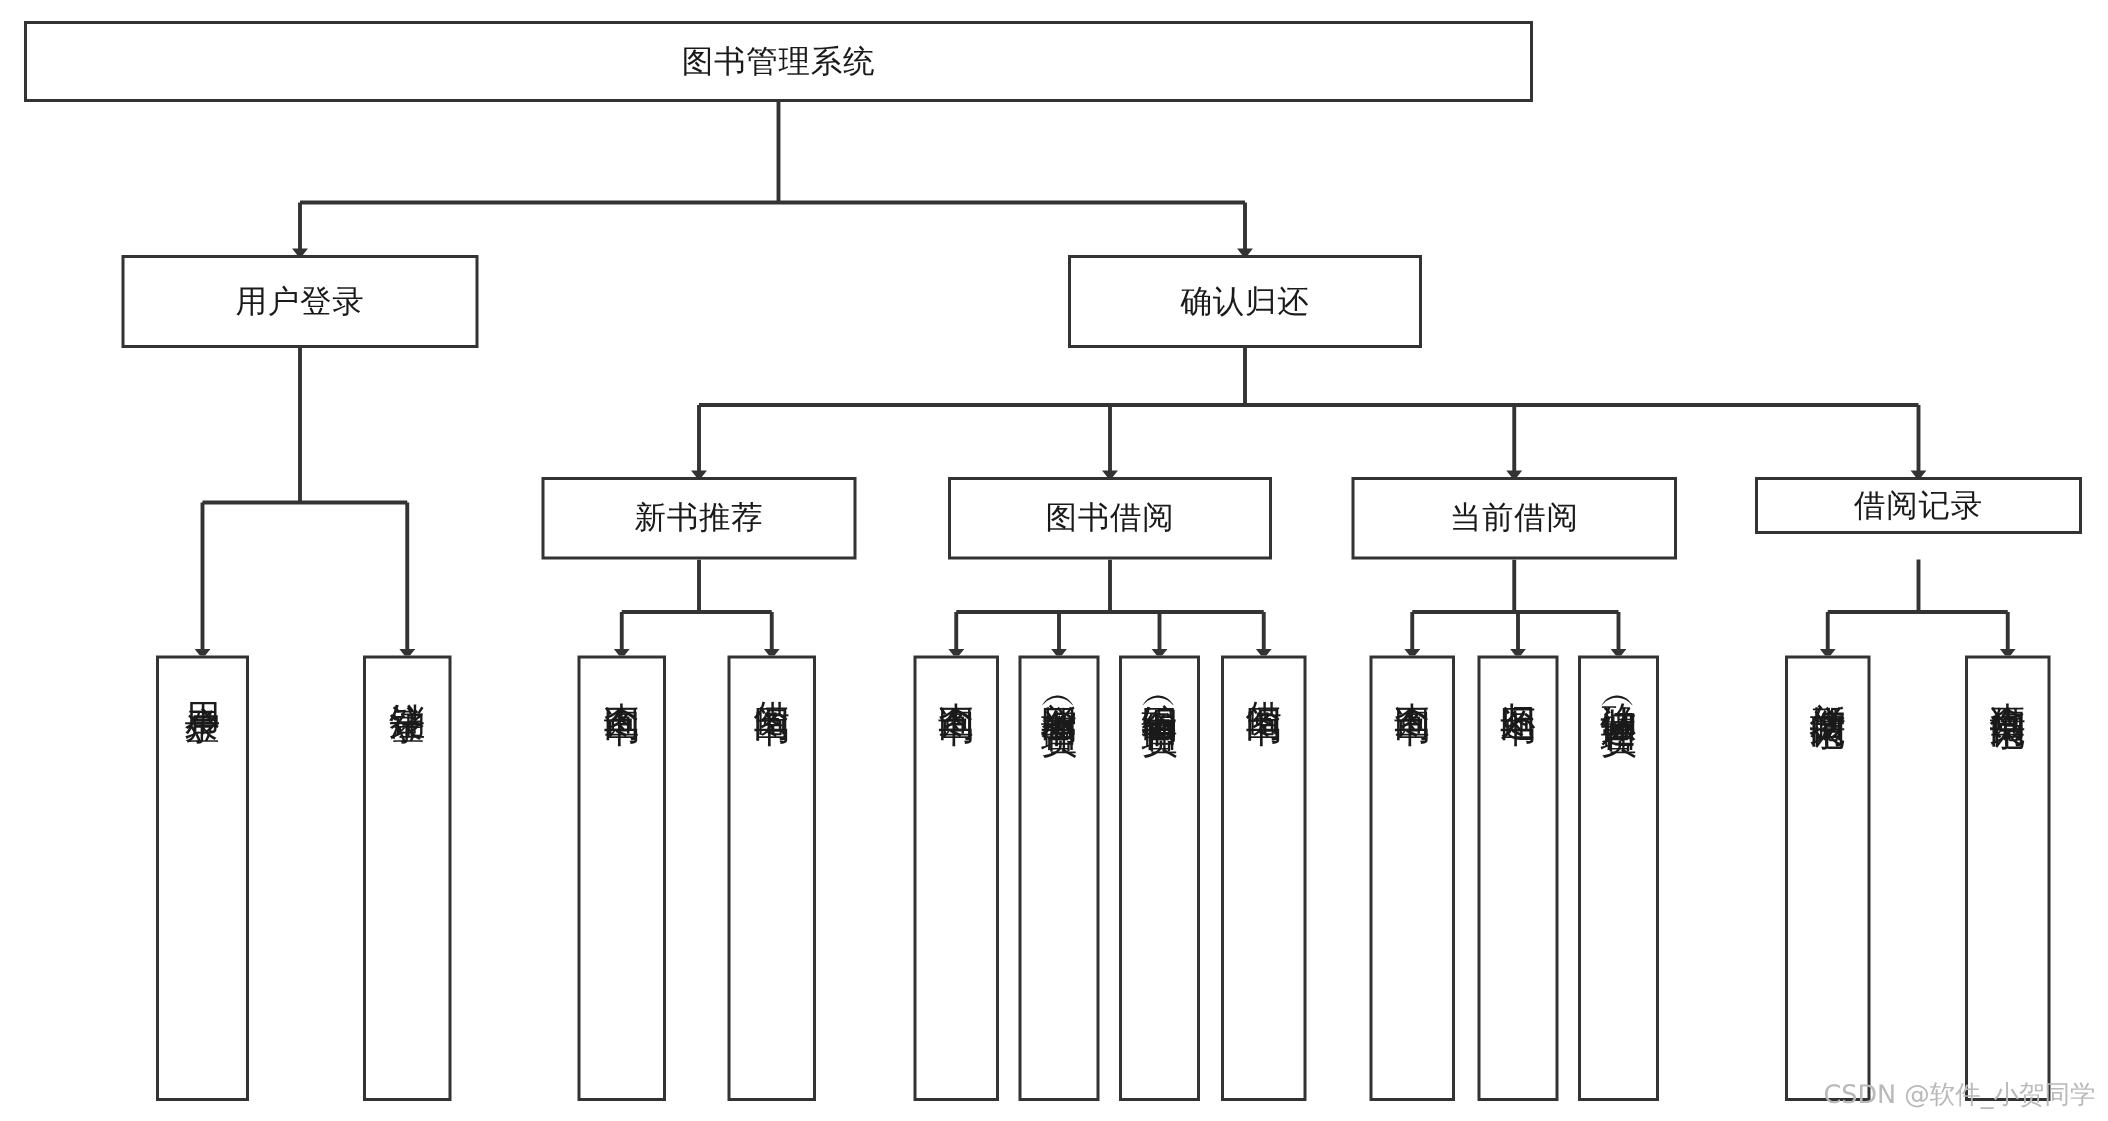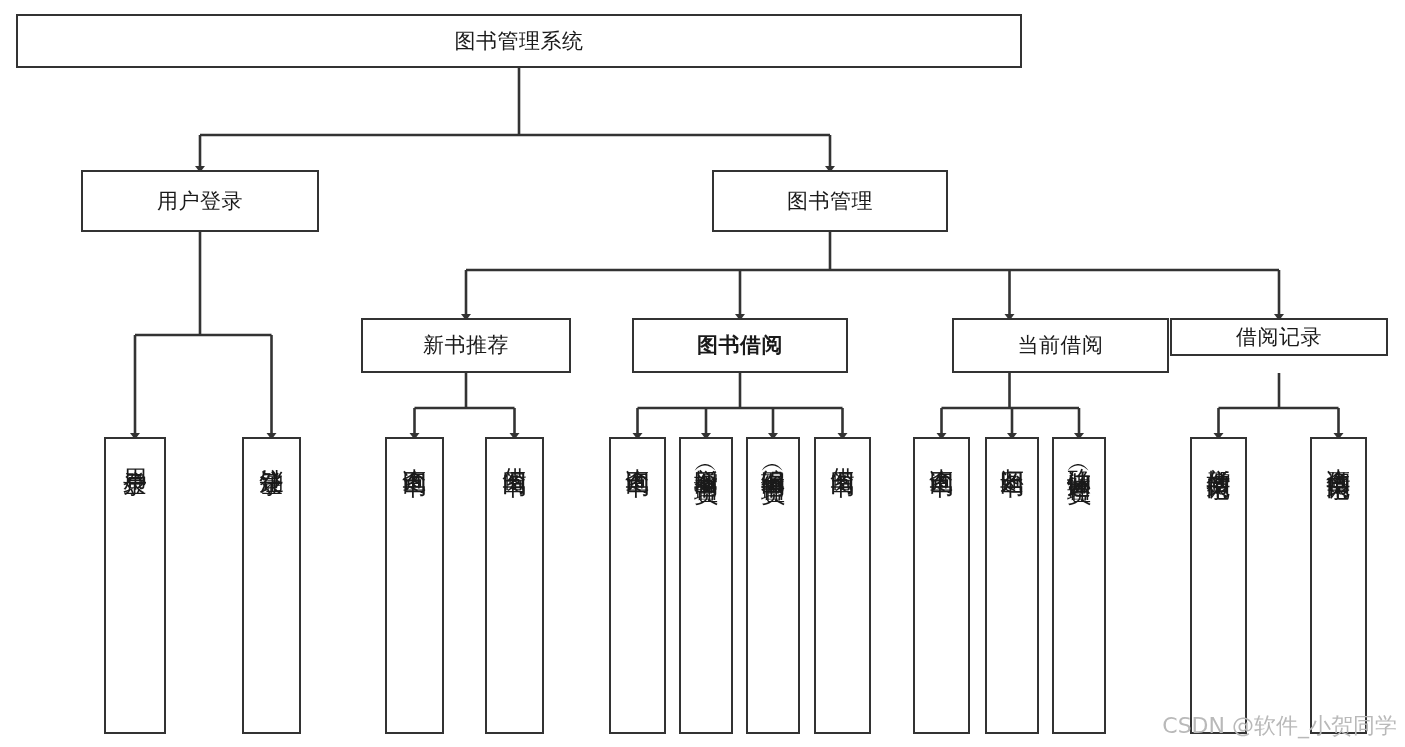--- a/index.html
+++ b/index.html
@@ -55,21 +55,21 @@
     text-orientation: upright;
     font-size: 24px;
     letter-spacing: 2px;
     line-height: 1;
     white-space: nowrap;
   }
   #watermark {
     position: absolute;
     right: 8px;
     bottom: 6px;
-    font-size: 22px;
+    font-size: 17px;
     color: #b9b9b9;
     font-family: "DejaVu Sans", "Liberation Sans", sans-serif;
     white-space: nowrap;
     pointer-events: none;
   }
 </style>
 </head>
 <body>
 
 <div id="diagram-root">
@@ -118,29 +118,29 @@
   </svg>
 
   <div id="nodes-layer">
       <div class="node horizontal" style="left: 16px; top: 14px; width: 1006px; height: 54px;">
         <span class="node-label">图书管理系统</span>
       </div>
       <div class="node horizontal" style="left: 81px; top: 170px; width: 238px; height: 62px;">
         <span class="node-label">用户登录</span>
       </div>
       <div class="node horizontal" style="left: 712px; top: 170px; width: 236px; height: 62px;">
-        <span class="node-label">图书管理</span>
+        <span class="node-label">确认归还</span>
       </div>
       <div class="node horizontal" style="left: 361px; top: 318px; width: 210px; height: 55px; font-family: Liberation Serif, serif;">
         <span class="node-label">新书推荐</span>
       </div>
-      <div class="node horizontal" style="left: 632px; top: 318px; width: 216px; height: 55px; font-weight: bold;">
+      <div class="node horizontal" style="left: 632px; top: 318px; width: 216px; height: 55px;">
         <span class="node-label">图书借阅</span>
       </div>
-      <div class="node horizontal" style="left: 952px; top: 318px; width: 217px; height: 55px;">
+      <div class="node horizontal" style="left: 901px; top: 318px; width: 217px; height: 55px;">
         <span class="node-label">当前借阅</span>
       </div>
       <div class="node horizontal" style="left: 1170px; top: 318px; width: 218px; height: 38px;">
         <span class="node-label">借阅记录</span>
       </div>
       <div class="node vertical" style="left: 104px; top: 437px; width: 62px; height: 297px;">
         <span class="node-label">用户登录</span>
       </div>
       <div class="node vertical" style="left: 242px; top: 437px; width: 59px; height: 297px;">
         <span class="node-label">注销登录</span>

